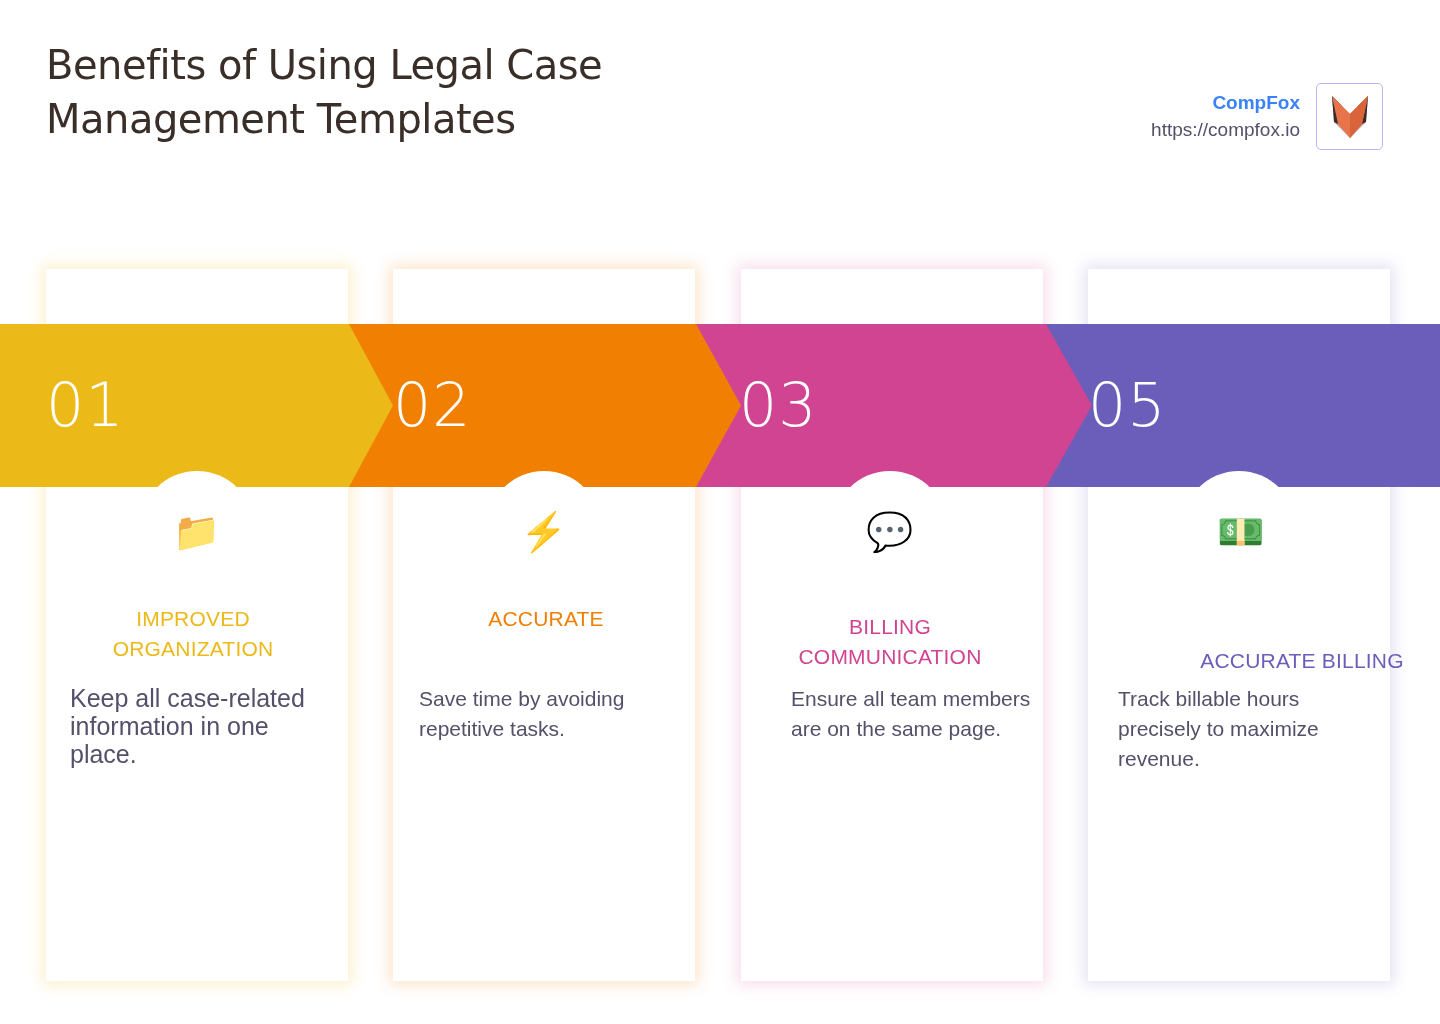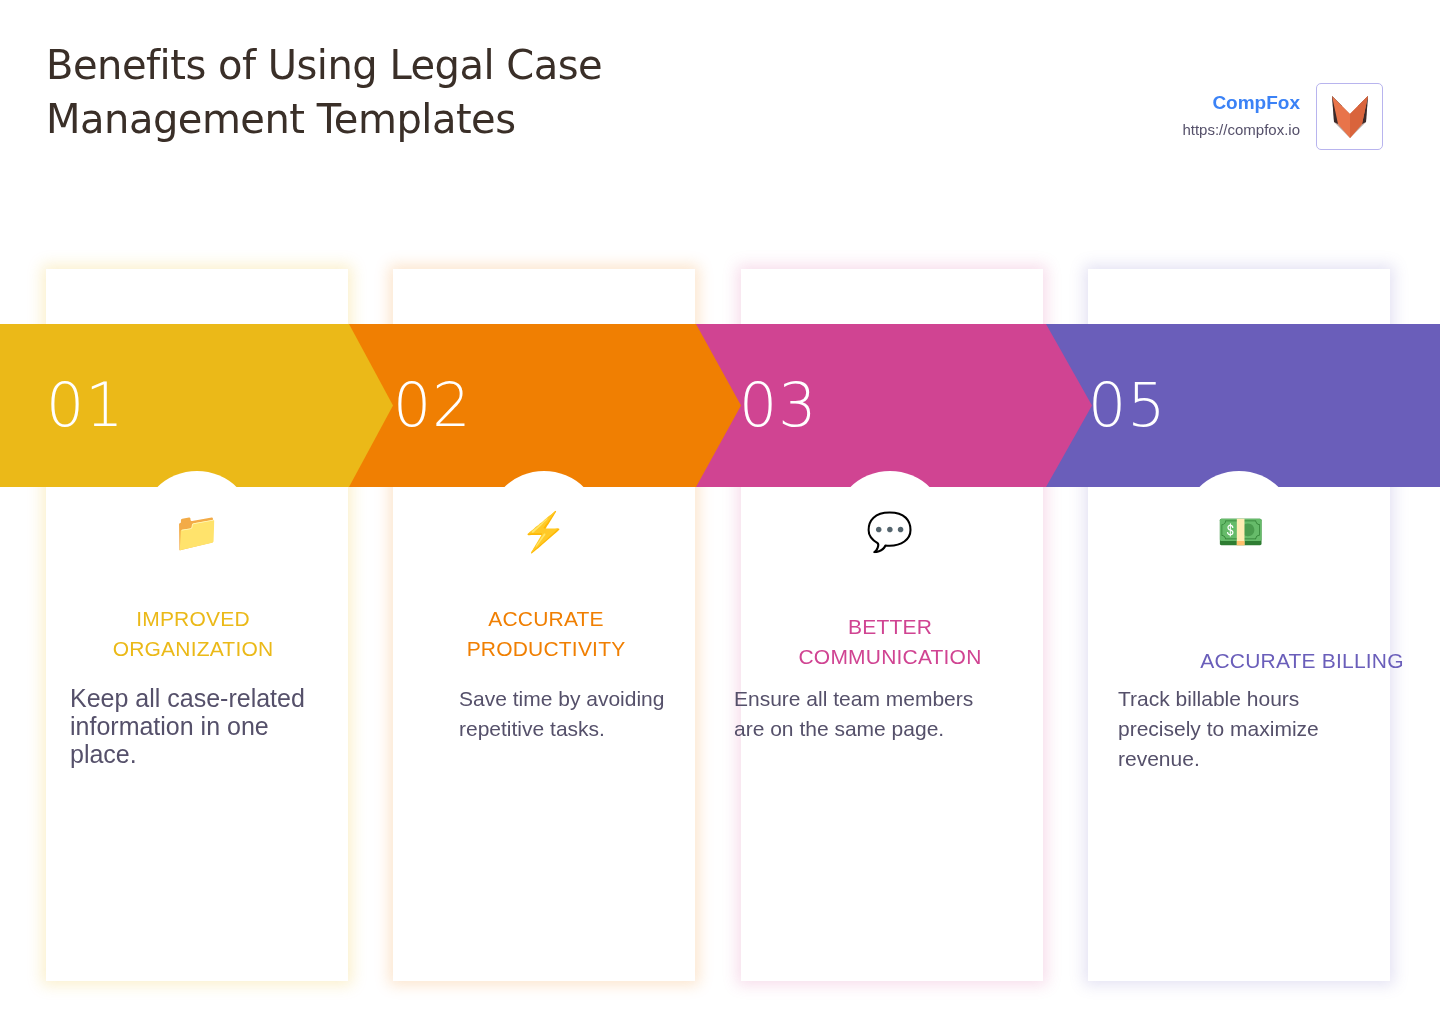--- a/index.html
+++ b/index.html
@@ -1,20 +1,20 @@
 <!DOCTYPE html>
 <html><head>
 <meta charset="utf-8">
 <style>
   html, body { margin:0; padding:0; }
   body { width:1440px; height:1024px; background:#ffffff; position:relative; overflow:hidden; font-family:"Liberation Sans", sans-serif; }
   .title { position:absolute; left:46px; top:38px; width:560px; font-family:"DejaVu Sans", sans-serif; font-size:40px; line-height:54px; color:#3a2f28; letter-spacing:-0.5px; font-weight:400; }
   .brand { position:absolute; right:140px; top:90px; text-align:right; }
   .brand-name { font-size:19px; font-weight:700; color:#3b82f6; line-height:26px; }
-  .brand-url { font-size:15px; color:#55506a; line-height:26px; margin-top:1px; }
+  .brand-url { font-size:19px; color:#55506a; line-height:26px; margin-top:1px; }
   .logo { position:absolute; left:1316px; top:83px; width:65px; height:65px; border:1px solid #b8b4ee; border-radius:5px; background:#fff; display:flex; align-items:center; justify-content:center; }
   .card { position:absolute; top:269px; width:302px; height:712px; background:#fff; }
   .band { position:absolute; left:0; top:324px; width:1440px; height:163px; }
   .num { position:absolute; top:350px; width:302px; color:#fff; font-family:"DejaVu Sans", sans-serif; font-size:60px; line-height:110px; font-weight:300; letter-spacing:1px; }
   .bump { position:absolute; top:471px; width:114px; height:114px; border-radius:50%; background:#fff; }
   .icon { position:absolute; top:506px; width:302px; text-align:center; font-size:38px; line-height:52px; }
   .ctitle { position:absolute; width:302px; text-align:center; font-size:21px; font-weight:400; line-height:30px; letter-spacing:0.2px; }
   .cdesc { position:absolute; font-size:21px; line-height:30px; color:#55506a; width:260px; }
 </style>
 </head>
@@ -63,26 +63,25 @@
 <div class="icon" style="left:393px;">⚡</div>
 <div class="icon" style="left:739px;">💬</div>
 <div class="icon" style="left:1090px;">💵</div>
 
 <div class="ctitle" style="left:42px; top:604px; color:#EBB918;">
   <div>IMPROVED</div>
     <div>ORGANIZATION</div>
 </div>
 <div class="ctitle" style="left:395px; top:604px; color:#F07F02;">
   <div>ACCURATE</div>
-    <div>PRODUCTIVITY</div>
 </div>
 <div class="ctitle" style="left:739px; top:612px; color:#D04492;">
-  <div>BETTER</div>
+  <div>BILLING</div>
     <div>COMMUNICATION</div>
 </div>
 <div class="ctitle" style="left:1151px; top:646px; color:#6A5EBA;">
   <div>ACCURATE BILLING</div>
 </div>
 
 <div class="cdesc" style="left:70px; top:684px; font-size:25px; line-height:28px; width:250px;">Keep all case-related information in one place.</div>
-<div class="cdesc" style="left:419px; top:684px; width:240px;margin-left:40px;">Save time by avoiding repetitive tasks.</div>
-<div class="cdesc" style="left:734px; top:684px; width:265px;">Ensure all team members are on the same page.</div>
+<div class="cdesc" style="left:419px; top:684px; width:240px;">Save time by avoiding repetitive tasks.</div>
+<div class="cdesc" style="left:791px; top:684px; width:265px;">Ensure all team members are on the same page.</div>
 <div class="cdesc" style="left:1118px; top:684px; width:240px;">Track billable hours precisely to maximize revenue.</div>
 
 </body></html>

